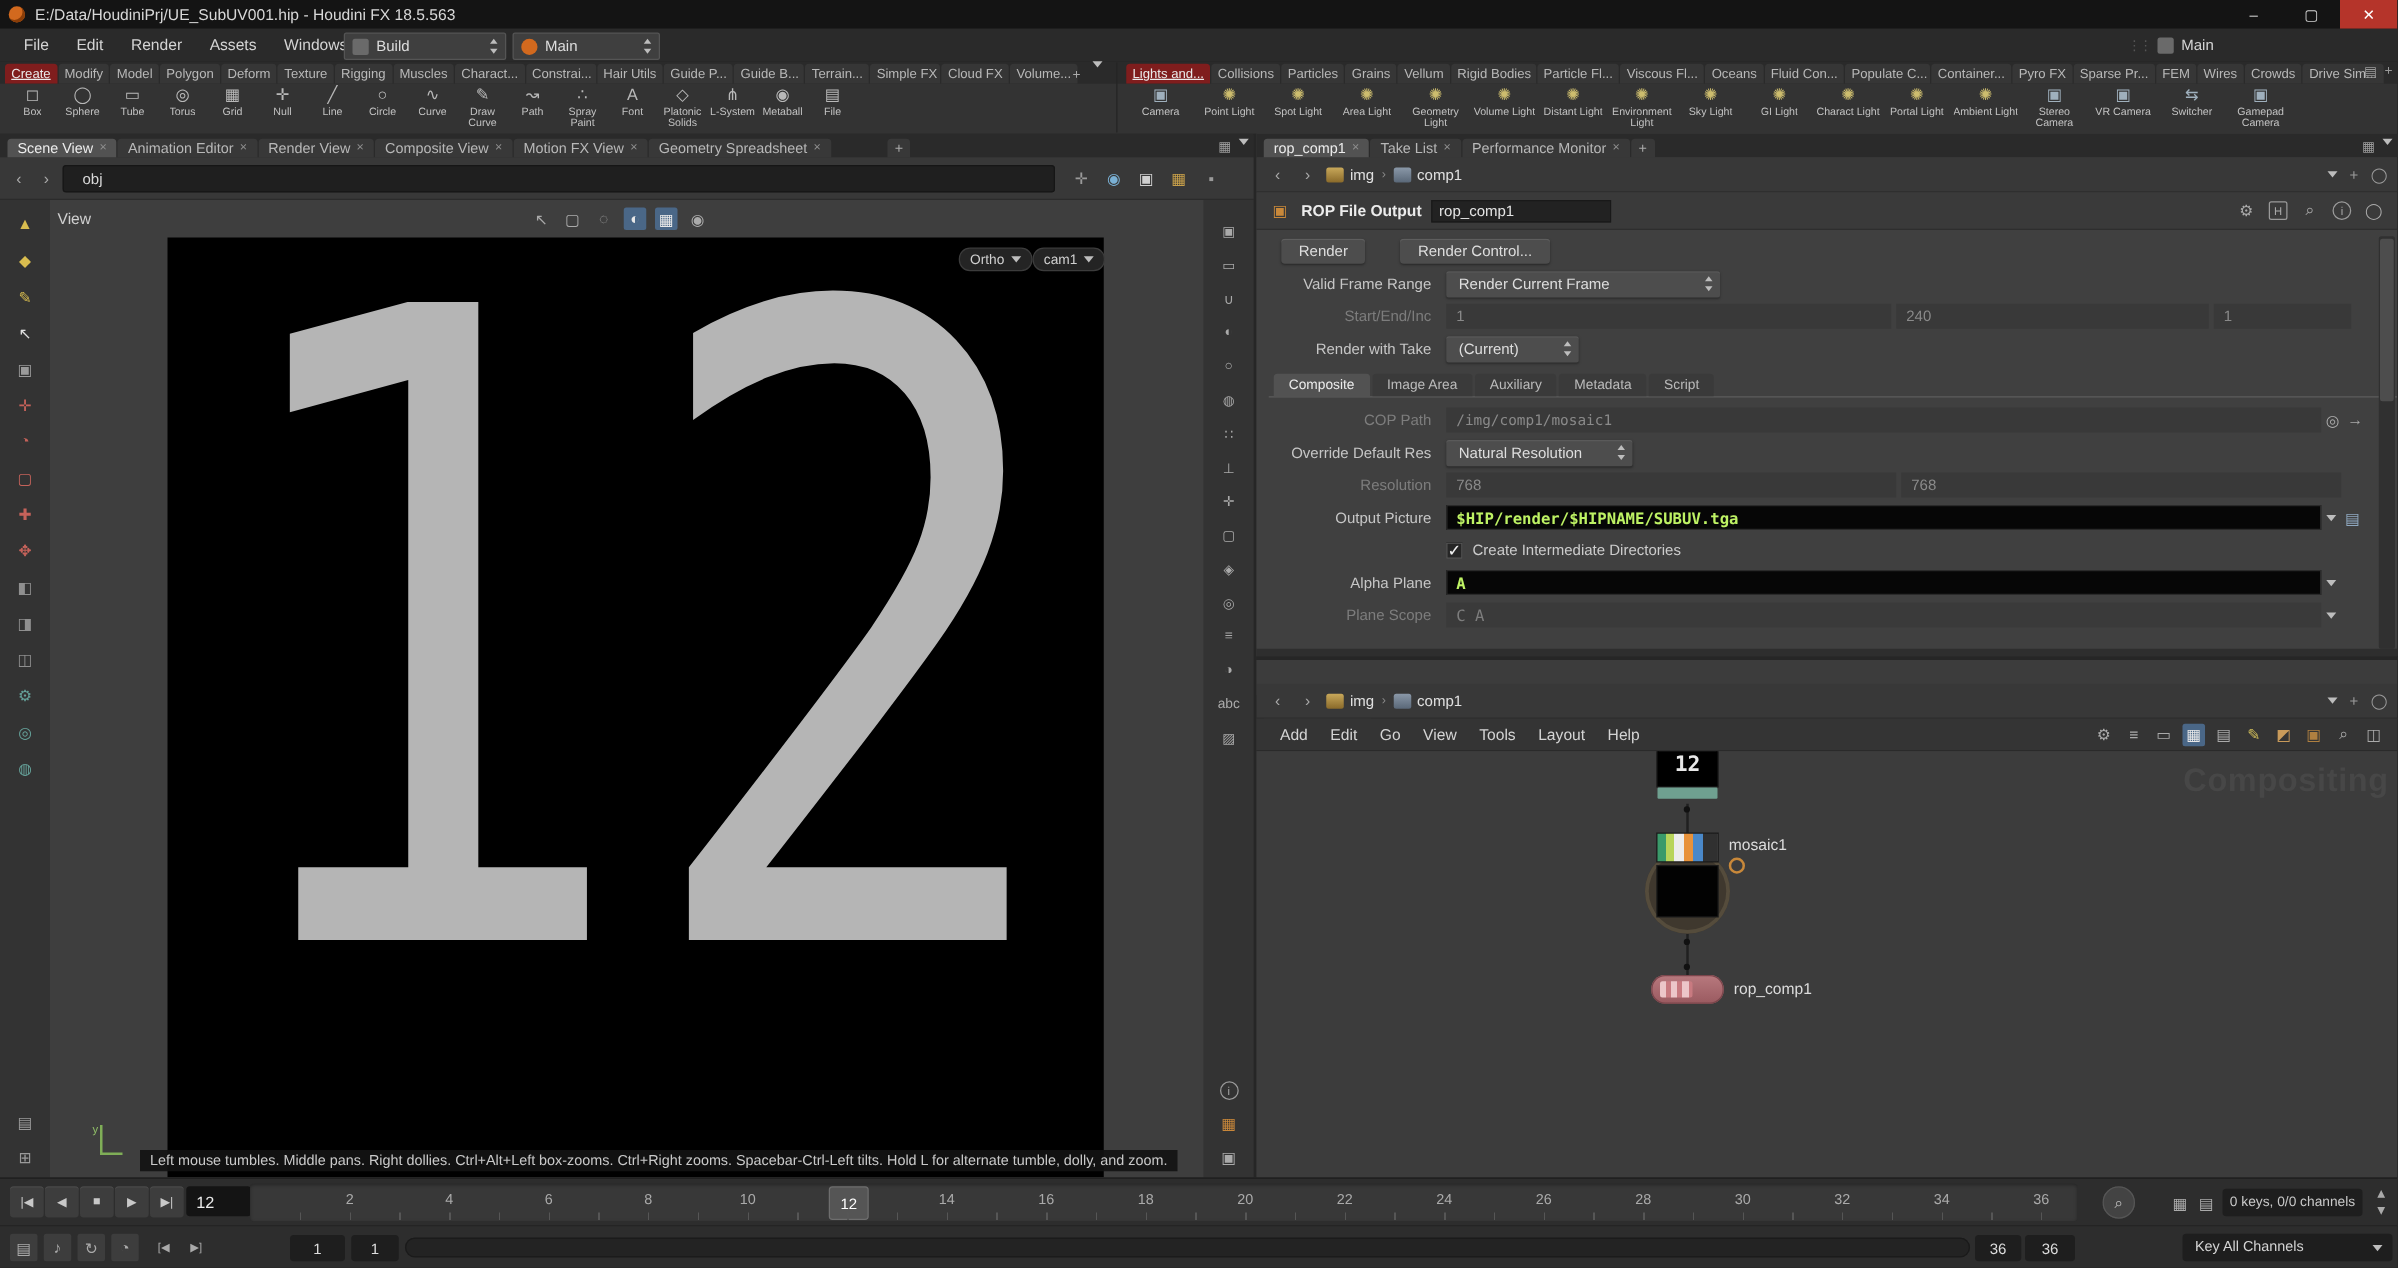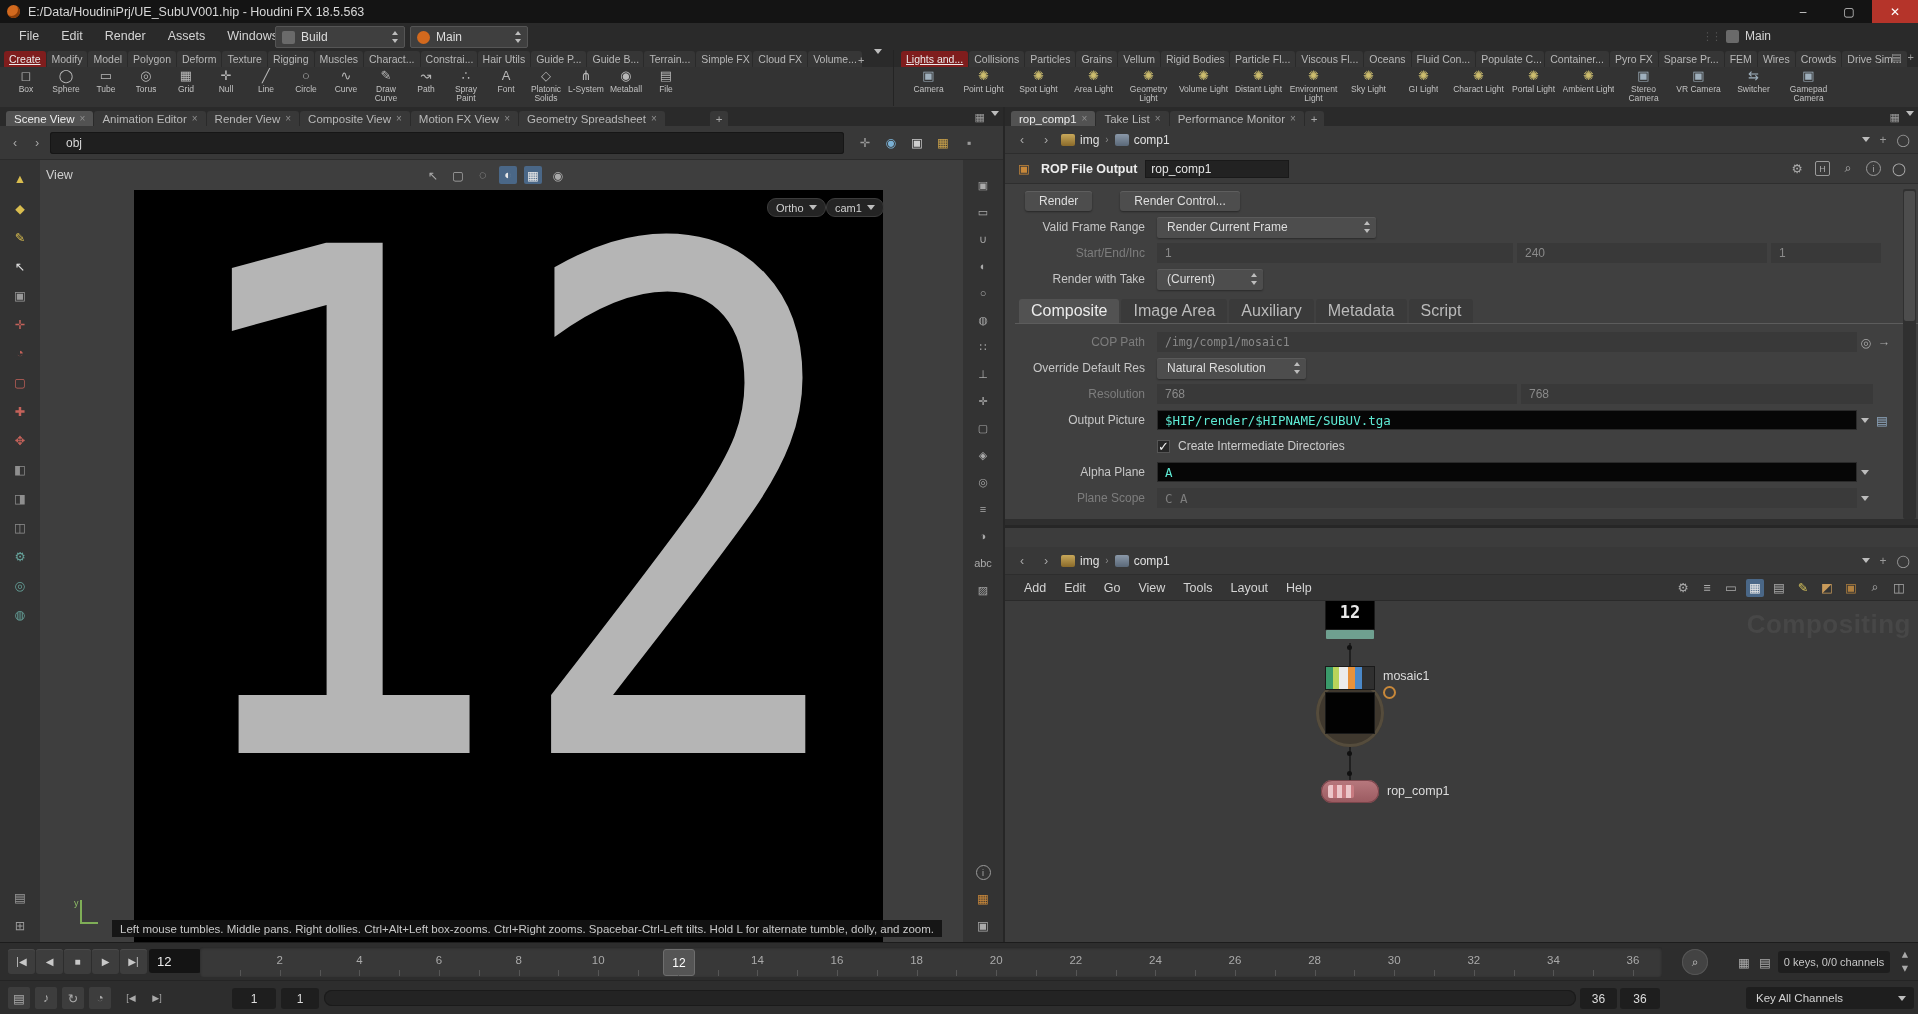--- a/index.html
+++ b/index.html
@@ -106,26 +106,26 @@
   #pbody{position:absolute;left:0;top:77px;width:913px;}
   .btnrow{display:flex;gap:28px;margin:7px 0 4px 20px;}
   .btn{background:#4d4d4d;border-radius:3px;padding:3px 14px;color:#dedede;font-size:12px;
        box-shadow:inset 0 1px 0 #5e5e5e,0 1px 2px rgba(0,0,0,.4);}
   .prow{display:flex;align-items:center;height:24px;margin-top:2px;padding-left:4px;}
   .plabel{width:136px;flex:none;text-align:right;margin-right:12px;color:#c6c6c6;font-size:12px;white-space:nowrap;}
   .plabel.dim{color:#7d7d7d;}
   .ddl{height:21px;background:#4d4d4d;border-radius:2px;display:flex;align-items:center;padding:0 4px 0 10px;
        color:#dedede;font-size:12px;box-shadow:inset 0 1px 0 rgba(255,255,255,.08),0 1px 2px rgba(0,0,0,.35);}
   .f-dis{background:#393939;color:#8a8a8a;height:20px;display:flex;align-items:center;padding:0 8px;font-size:12px;}
-  .f-black{background:#060606;color:#5eead4;font-family:"DejaVu Sans Mono",monospace;font-weight:normal;font-size:12.5px;
+  .f-black{background:#060606;color:#bef264;font-family:"DejaVu Sans Mono",monospace;font-weight:bold;font-size:12.5px;
            height:20px;display:flex;align-items:center;padding:0 8px;box-shadow:inset 0 0 0 1px #2a2a2a;}
   .f-black.dim{color:#7d7d7d;background:#3a3a3a;font-weight:normal;box-shadow:none;}
   .dropbtn{width:16px;height:20px;display:flex;align-items:center;justify-content:center;}
   .ftabs{display:flex;margin:8px 0 0 10px;border-bottom:1px solid #5c5c5c;padding-left:4px;}
-  .ftab{padding:3px 12px;margin-right:2px;background:#3a3a3a;color:#bbb;font-size:16px;border-radius:3px 3px 0 0;}
+  .ftab{padding:3px 12px;margin-right:2px;background:#3a3a3a;color:#bbb;font-size:11px;border-radius:3px 3px 0 0;}
   .ftabs .ftab:nth-of-type(1){background:#525252;color:#ececec;}
   .chk{width:13px;height:13px;background:#262626;box-shadow:inset 0 0 0 1px #555;display:flex;align-items:center;
        justify-content:center;color:#f0f0f0;font-size:13px;margin-right:8px;}
   #pscroll{position:absolute;right:2px;top:82px;width:13px;height:330px;background:#303030;border-radius:2px;}
   #pscroll .thumb{position:absolute;left:1px;right:1px;top:2px;height:130px;background:#4d4d4d;border-radius:2px;}
   #pscroll-strip{position:absolute;left:0;bottom:0;width:913px;height:6px;background:#2e2e2e;}
   
   #npane{left:1005px;top:528px;width:913px;height:414px;background:#3c3c3c;overflow:hidden;}
   #npane .panetabs{left:0;top:0;width:913px;margin-top:28px;}
   #nmenu{position:absolute;left:0;top:47px;width:913px;height:26px;background:#343434;border-bottom:1px solid #2a2a2a;

